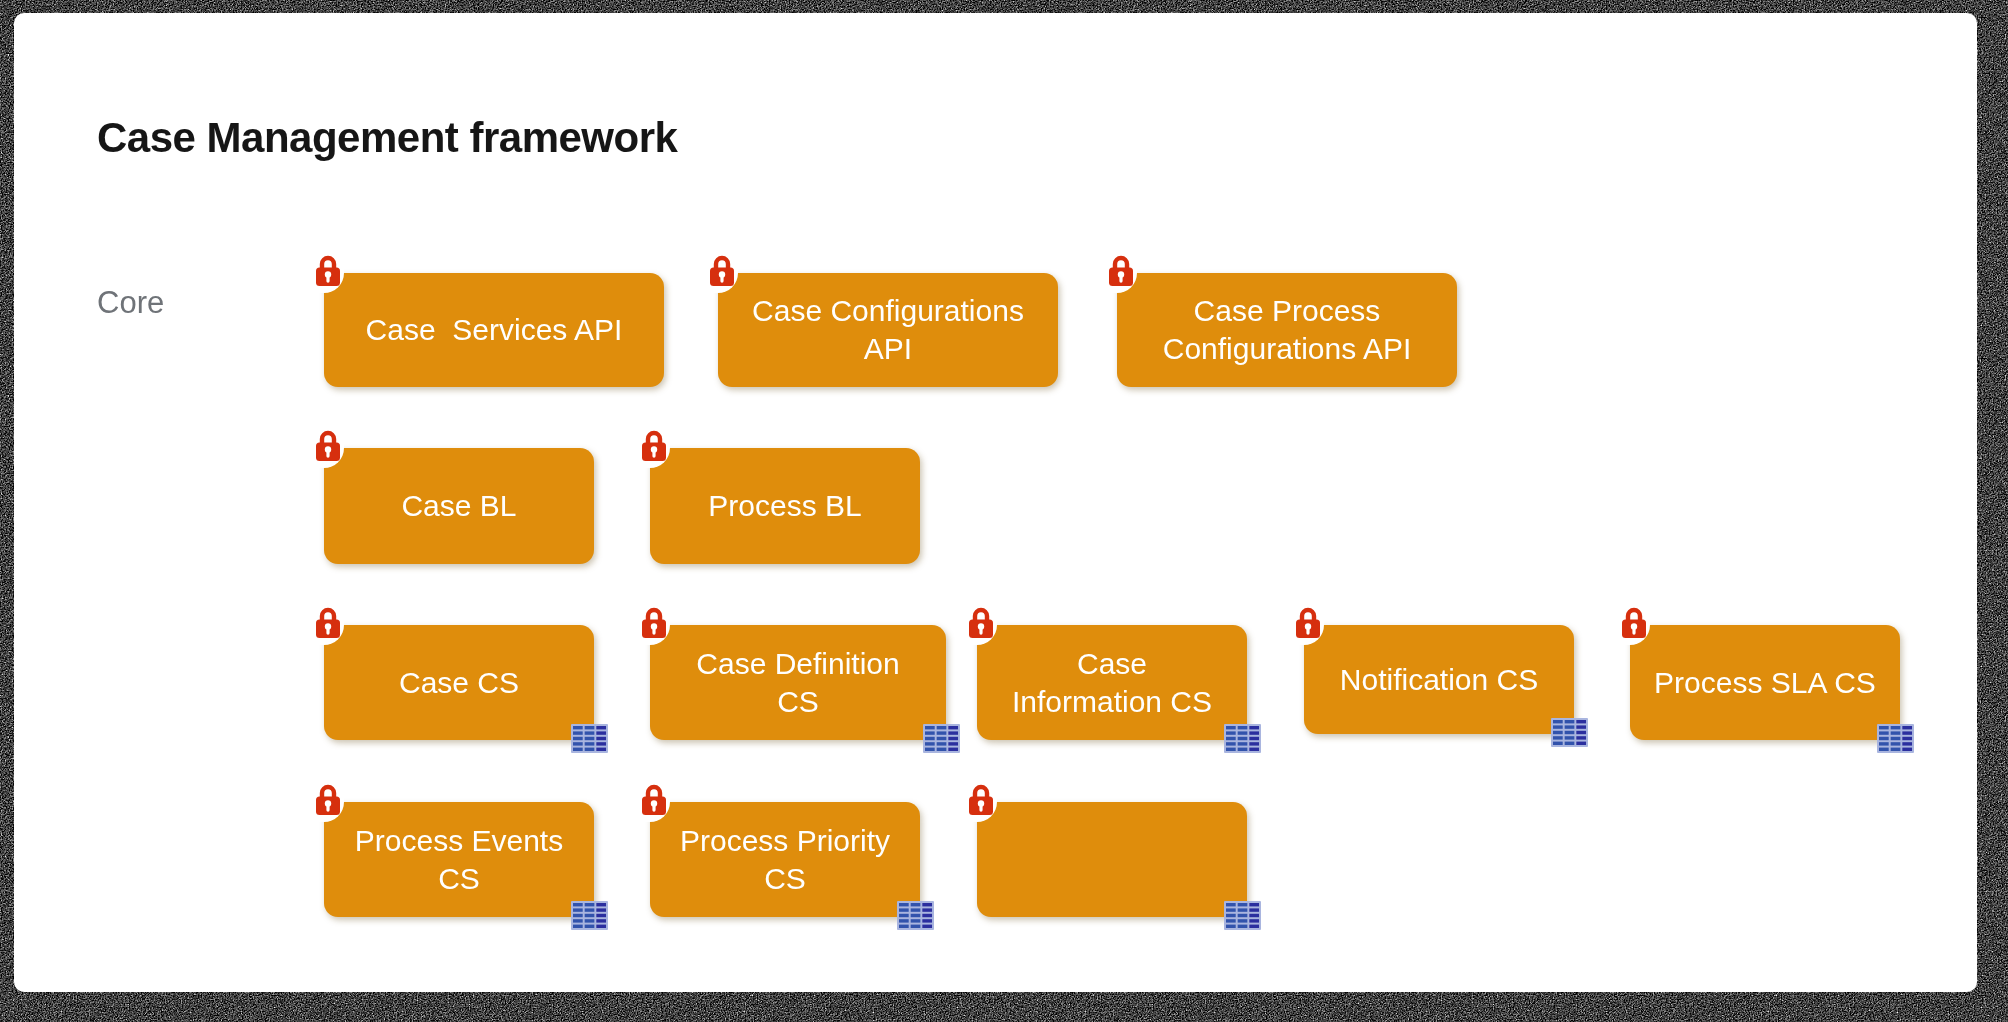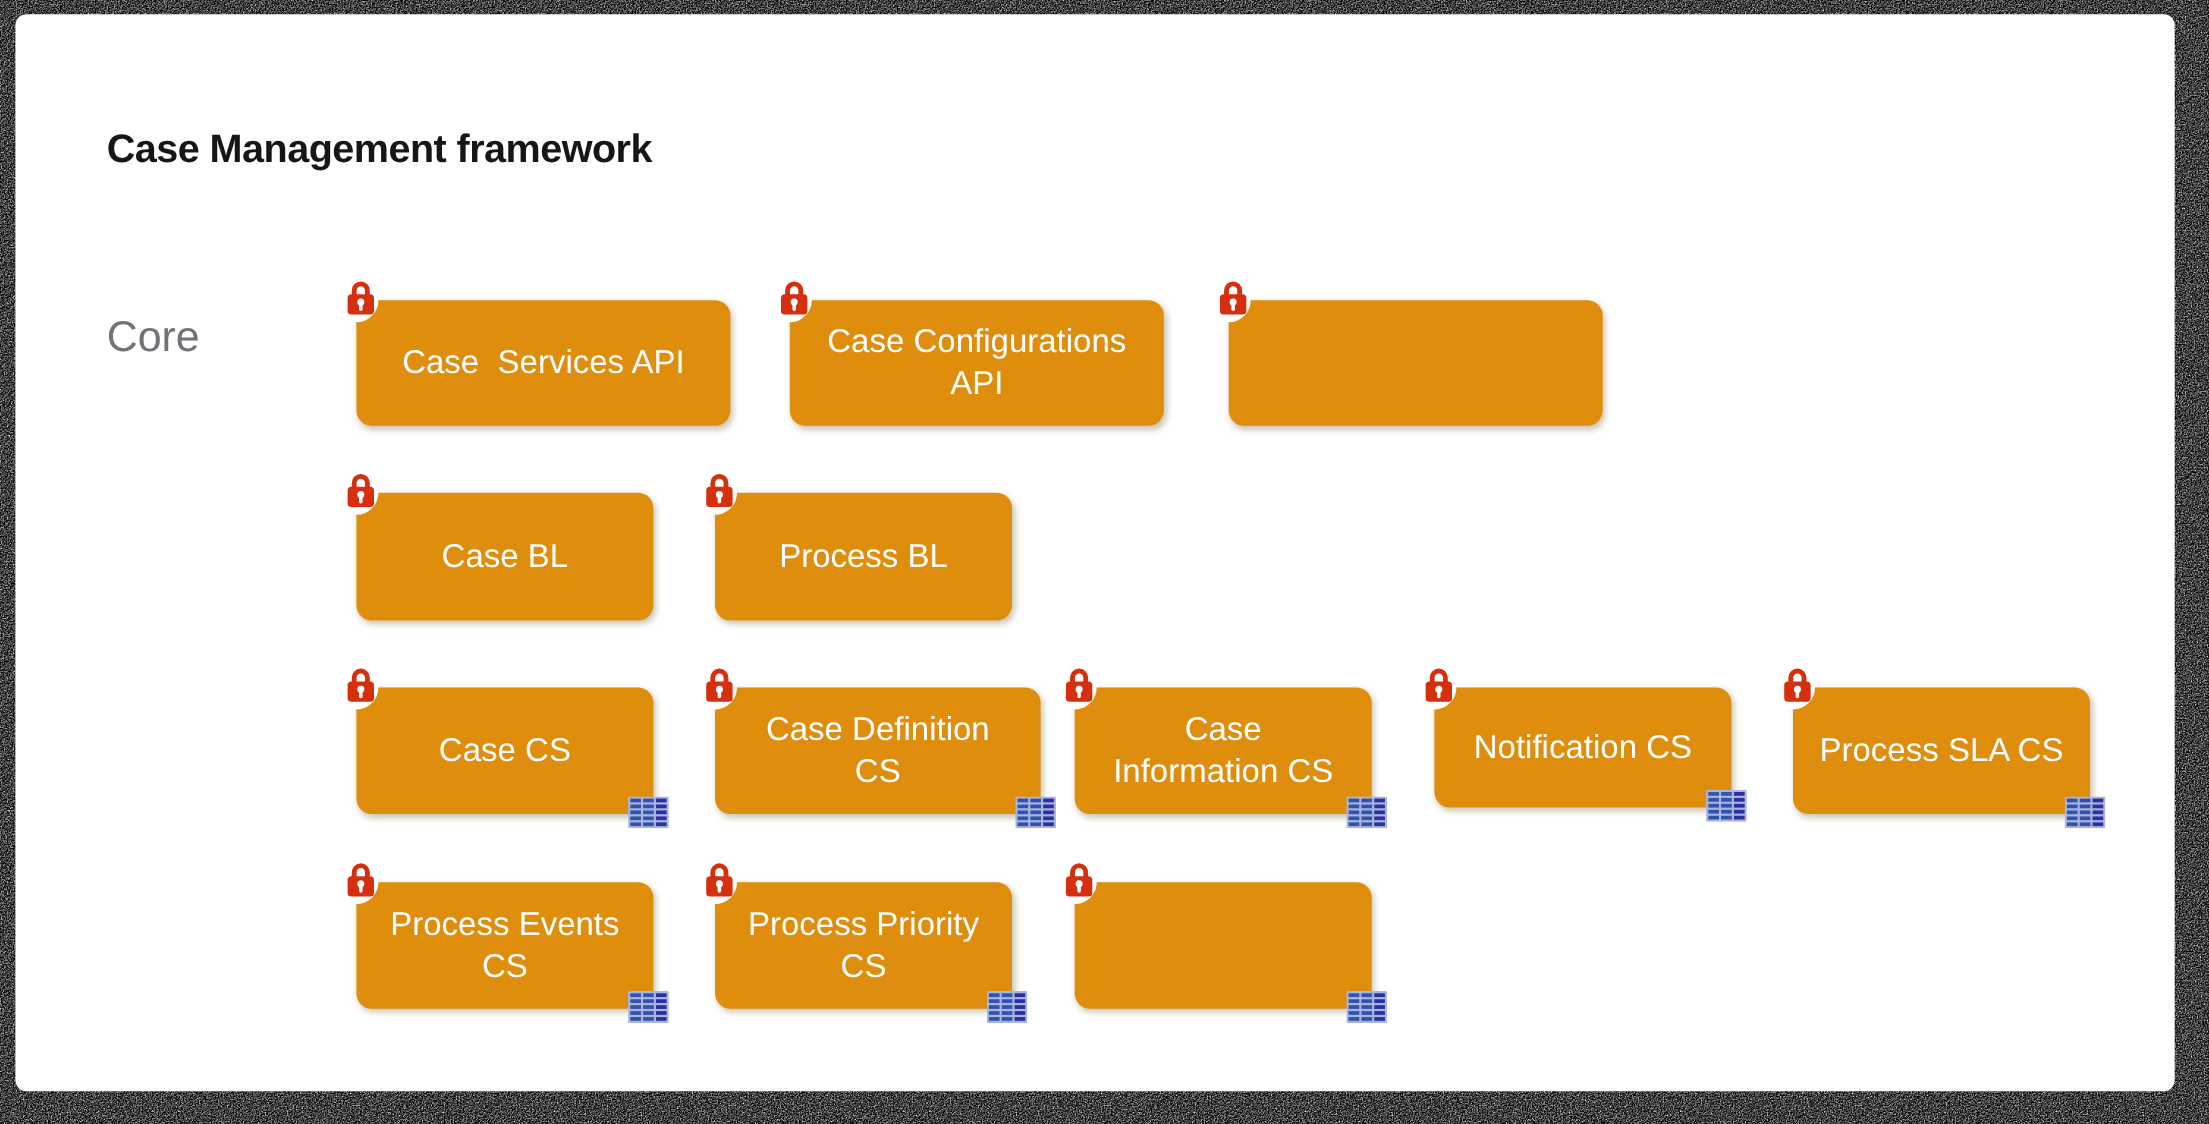--- a/index.html
+++ b/index.html
@@ -26,31 +26,31 @@
     width: 1963px;
     height: 979px;
     background: var(--card-bg, #ffffff);
     border-radius: 10px;
     z-index: 1;
   }
   .title {
     position: absolute;
     left: 83px;
     top: 101px;
-    font-size: 36px;
+    font-size: 42px;
     font-weight: 700;
     letter-spacing: -0.5px;
     color: var(--title-text, #161616);
     white-space: nowrap;
   }
   .group-label {
     position: absolute;
     left: 83px;
     top: 272px;
-    font-size: 39px;
+    font-size: 31px;
     color: var(--group-text, #6f7378);
     white-space: nowrap;
   }
   .box {
     position: absolute;
     background: var(--box-fill, #df8d0c);
     border-radius: 14px;
     box-shadow: 2px 3px 6px rgba(110, 85, 35, 0.35);
     display: flex;
     align-items: center;
@@ -154,20 +154,22 @@
   </div>
       <div class="box" style="left: 1103px; top: 260px; width: 340px; height: 114px;">
     <span class="lock">
       <svg viewBox="0 0 26 33">
         <path class="lk-stroke" d="M7 15 V10 a6 6 0 0 1 12 0 V15"></path>
         <rect class="lk-fill" x="1" y="13.5" width="24" height="18.5" rx="3.5"></rect>
         <circle class="lk-hole" cx="13" cy="20.5" r="3.2"></circle>
         <rect class="lk-hole" x="11.4" y="21.5" width="3.2" height="7.2" rx="1.6"></rect>
       </svg>
     </span>
+    <span class="box-label">Case Process
+Configurations API</span>
 
   </div>
       <div class="box" style="left: 310px; top: 435px; width: 270px; height: 116px; text-align: right;">
     <span class="lock">
       <svg viewBox="0 0 26 33">
         <path class="lk-stroke" d="M7 15 V10 a6 6 0 0 1 12 0 V15"></path>
         <rect class="lk-fill" x="1" y="13.5" width="24" height="18.5" rx="3.5"></rect>
         <circle class="lk-hole" cx="13" cy="20.5" r="3.2"></circle>
         <rect class="lk-hole" x="11.4" y="21.5" width="3.2" height="7.2" rx="1.6"></rect>
       </svg>

